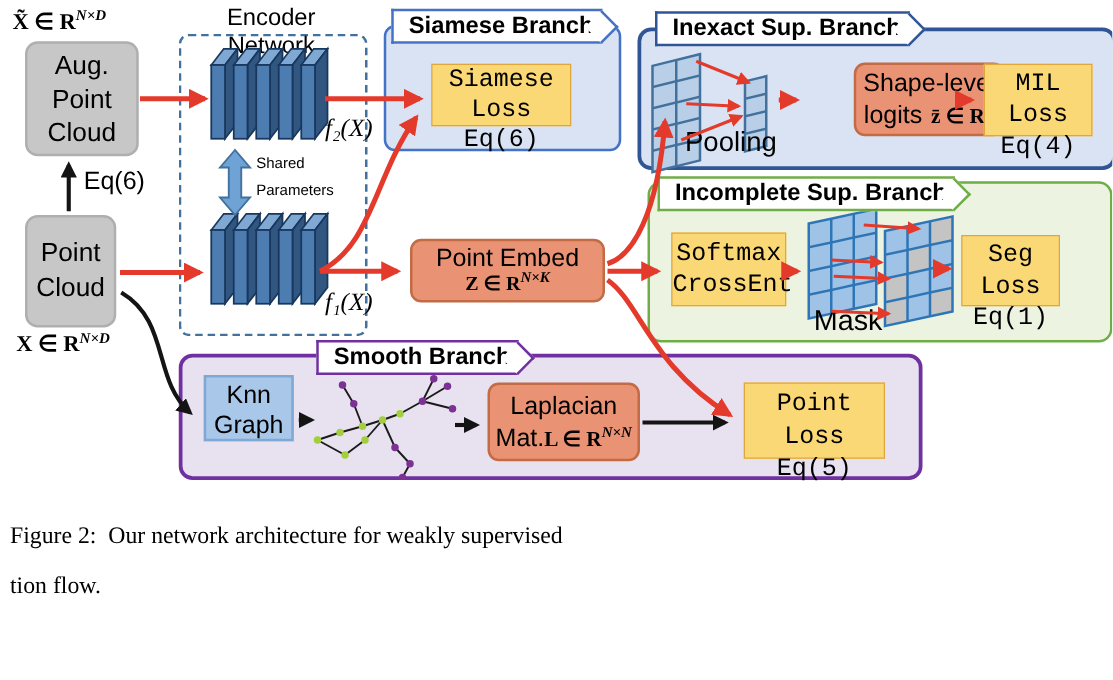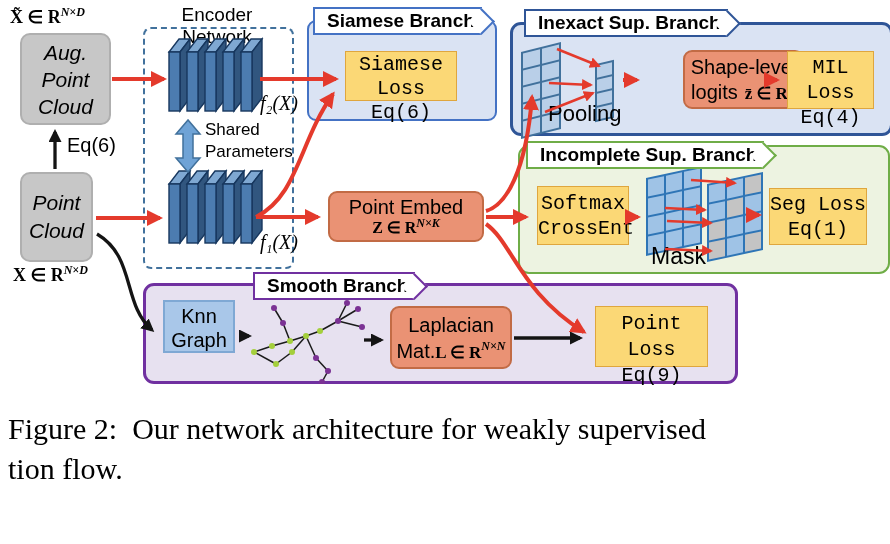--- a/index.html
+++ b/index.html
@@ -14,21 +14,21 @@
   
   .banner{position:absolute;z-index:3;background:#fff;height:24px;line-height:24px;
           font-size:19px;font-weight:600;padding:0 7px 0 12px;white-space:nowrap;
           border:2px solid var(--bc);border-right:none;}
   .banner::after{content:"";position:absolute;right:-9px;top:3px;width:17px;height:17px;background:#fff;
           border-top:2px solid var(--bc);border-right:2px solid var(--bc);transform:rotate(45deg);}
   
   .bx{position:absolute;z-index:2;text-align:center;font-size:20px;line-height:24px;}
   .ybox{background:#FBD876;border:1.5px solid #DFA63E;font-family:Liberation Mono, monospace;}
   .obox{background:#EA9274;border:2px solid #C26B45;border-radius:9px;}
-  .gbox{background:#C7C7C7;border:2px solid #AFAFAF;border-radius:10px;font-size:21px;line-height:27px;font-style:italic;}
+  .gbox{background:#C7C7C7;border:2px solid #AFAFAF;border-radius:10px;font-size:21px;line-height:27px;}
   .kbox{background:#A9C7E9;border:2px solid #7FA8D4;}
   
   .encoder-frame{position:absolute;left:143px;top:27px;width:147px;height:238px;z-index:1;
           border:2.5px dashed #41719C;border-radius:8px;}
   
   .lbl{position:absolute;z-index:2;font-size:20px;}
   .m{font-family:"Liberation Serif",serif;font-weight:700;}
   .m sup,.msup{font-family:"Liberation Serif",serif;font-style:italic;font-weight:700;font-size:12px;vertical-align:super;line-height:0;}
   .flbl{font-family:"Liberation Serif",serif;font-style:italic;font-size:20px;}
   
@@ -36,21 +36,21 @@
   .mx-blue{background:#41719C;}
   .mx-mask{background:#2E75B6;}
   .cell{width:100%;height:100%;}
   .cb{background:#B9CFE8;}
   .cmb{background:#9FC3E6;}
   .cmg{background:#C4C4C4;}
   .dec{position:absolute;z-index:2;}
   .arrows{position:absolute;left:0;top:0;width:890px;height:544px;z-index:5;pointer-events:none;}
   
   .cap{position:absolute;left:8px;top:409px;width:876px;z-index:2;
-       font-family:"Liberation Serif",serif;font-size:30px;line-height:40px;color:#000;}
+       font-family:"Liberation Serif",serif;font-size:19px;line-height:40px;color:#000;}
 </style>
 </head>
 <body>
 
 <div class="stage">
 
   <div class="branch br-siamese"></div>
   <div class="branch br-inexact"></div>
   <div class="branch br-incomplete"></div>
   <div class="branch br-smooth"></div>
@@ -83,21 +83,21 @@
         <use href="#slab" x="44" y="144"></use>
         <use href="#slab" x="62" y="144"></use>
         <use href="#slab" x="80" y="144"></use>
         <use href="#slab" x="98" y="144"></use>
     </g>
     <polygon points="45,93 33,107 40,107 40,131 33,131 45,145 57,131 50,131 50,107 57,107" fill="#6FA3D6" stroke="#41719C" stroke-width="1.5"></polygon>
   </svg>
 
   <div class="lbl flbl" style="left:234px;top:92px;width:64px;text-align:right;">f₂(X)</div>
   <div class="lbl flbl" style="left:234px;top:231px;width:64px;text-align:right;">f₁(X)</div>
-  <div class="lbl" style="left:205px;top:119px;font-size:17px;line-height:22px;">
+  <div class="lbl" style="left:205px;top:119px;font-size:12px;line-height:22px;">
     <div>Shared</div>
     <div>Parameters</div>
   </div>
 
   <div class="lbl" style="left:10px;top:6px;font-size:18px;"><span class="m">X̃ ∈ R</span><span class="msup">N×D</span></div>
   <div class="bx gbox" style="left:20px;top:33px;width:91px;height:92px;padding-top:4px;box-sizing:border-box;">
     <div>Aug.</div>
     <div>Point</div>
     <div>Cloud</div>
   </div>
@@ -168,21 +168,21 @@
       <div class="cell cmg"></div>
       <div class="cell cmb"></div>
     <div class="cell cmg"></div>
       <div class="cell cmb"></div>
       <div class="cell cmb"></div>
     <div class="cell cmg"></div>
       <div class="cell cmb"></div>
       <div class="cell cmg"></div>
   </div>
   <div class="lbl" style="left:651px;top:243px;font-size:23px;">Mask</div>
-  <div class="bx ybox" style="left:769px;top:188px;width:98px;height:57px;padding-top:3px;box-sizing:border-box;line-height:25px;">
+  <div class="bx ybox" style="left:769px;top:188px;width:79px;height:57px;padding-top:3px;box-sizing:border-box;line-height:25px;">
     <div>Seg Loss</div>
     <div>Eq(1)</div>
   </div>
 
   <div class="bx obox" style="left:328px;top:191px;width:156px;height:51px;padding-top:2px;box-sizing:border-box;line-height:24px;text-align:center;">
     <div>Point Embed</div>
     <div style="font-size:16px;line-height:18px;"><span class="m">Z ∈ R</span><span class="msup">N×K</span></div>
   </div>
 
   <div class="bx kbox" style="left:163px;top:300px;width:72px;height:53px;padding-top:2px;box-sizing:border-box;line-height:24px;">
@@ -228,21 +228,21 @@
         <circle cx="82" cy="79" r="3"></circle>
         <circle cx="76" cy="90" r="3"></circle>
     </g>
   </svg>
   <div class="bx obox" style="left:390px;top:306px;width:122px;height:63px;padding-top:4px;box-sizing:border-box;line-height:26px;">
     <div>Laplacian</div>
     <div><span>Mat.</span><span class="m" style="font-size:17px;">L ∈ R</span><span class="msup">N×N</span></div>
   </div>
   <div class="bx ybox" style="left:595px;top:306px;width:113px;height:61px;padding-top:4px;box-sizing:border-box;line-height:26px;">
     <div>Point</div>
-    <div>Loss Eq(9)</div>
+    <div>Loss Eq(5)</div>
   </div>
 
   <svg class="arrows" viewBox="0 0 890 544">
     <defs>
       <marker id="redL" markerUnits="userSpaceOnUse" markerWidth="20" markerHeight="18" refX="13" refY="8" orient="auto">
           <path d="M0,0 L16,8 L0,16 Z" fill="#E43A2C"></path>
         </marker>
       <marker id="redS" markerUnits="userSpaceOnUse" markerWidth="14" markerHeight="12" refX="9" refY="5.5" orient="auto">
           <path d="M0,0 L11,5.5 L0,11 Z" fill="#E43A2C"></path>
         </marker>

